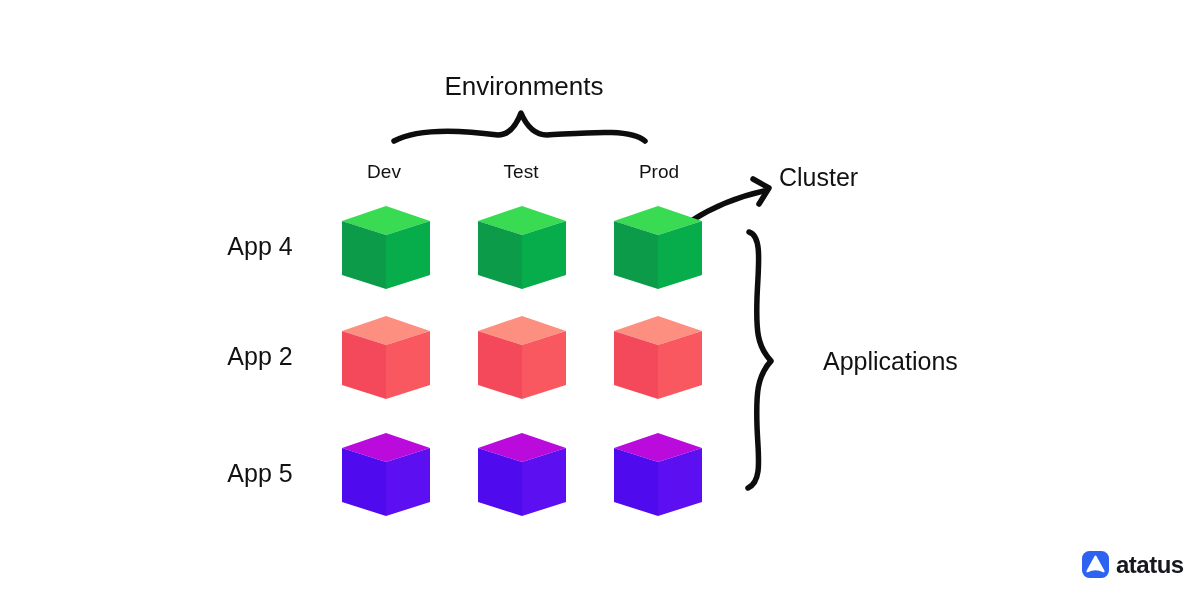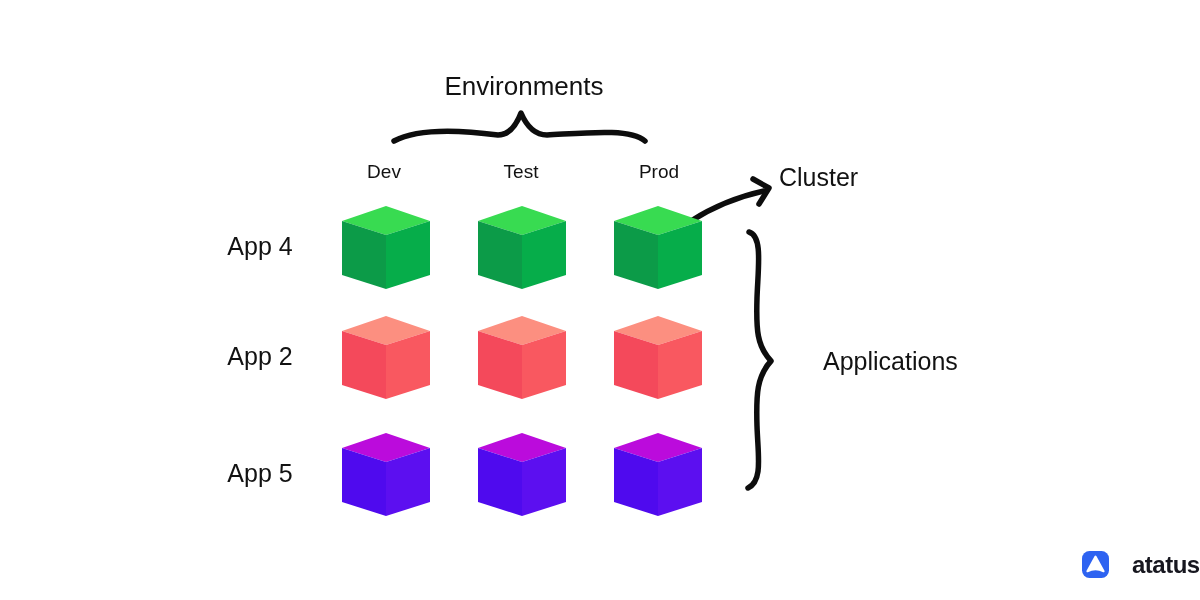--- a/index.html
+++ b/index.html
@@ -10,21 +10,21 @@
   .overlay{position:absolute;left:0;top:0;width:1200px;height:600px;}
   .ink{fill:none;stroke-width:5.5;stroke-linecap:round;stroke-linejoin:round;}
   .label{position:absolute;white-space:nowrap;color:#121212;text-align:right;}
   .centered{transform:translateX(-50%);text-align:center;}
   .env-label{left:524px;top:71px;font-size:26px;font-weight:500;}
   .col-label{top:161px;font-size:19px;font-weight:500;}
   .row-label{left:260px;font-size:25px;font-weight:500;}
   .cluster-label{left:779px;top:163px;font-size:25px;font-weight:500;}
   .apps-label{left:791px;top:347px;font-size:25px;font-weight:500;margin-left:32px;}
   .cube{position:absolute;width:88px;height:84px;overflow:visible;}
-  .brand{position:absolute;left:1082px;top:551px;display:flex;align-items:center;gap:23px;}
+  .brand{position:absolute;left:1082px;top:551px;display:flex;align-items:center;gap:7px;}
   .brand-icon{width:27px;height:27px;display:block;}
   .brand-text{font-size:24px;font-weight:700;letter-spacing:-0.5px;line-height:27px;}
 </style>
 </head>
 <body>
 
 <div class="canvas">
 
   <svg class="overlay" viewBox="0 0 1200 600">
     <path class="ink" d="M394,141 C420,127 468,131 498,135 C508,135 516,126 521,113 C527,127 536,135 547,135 C585,133 630,128 645,141" stroke="#0D0D0D"></path>

